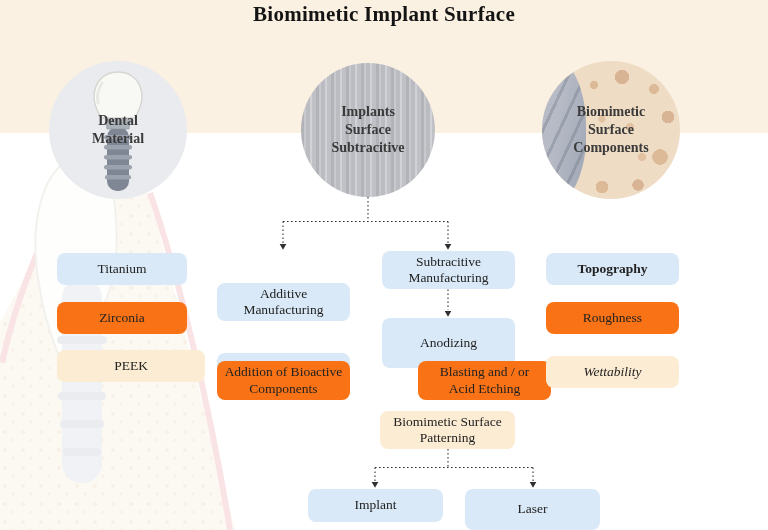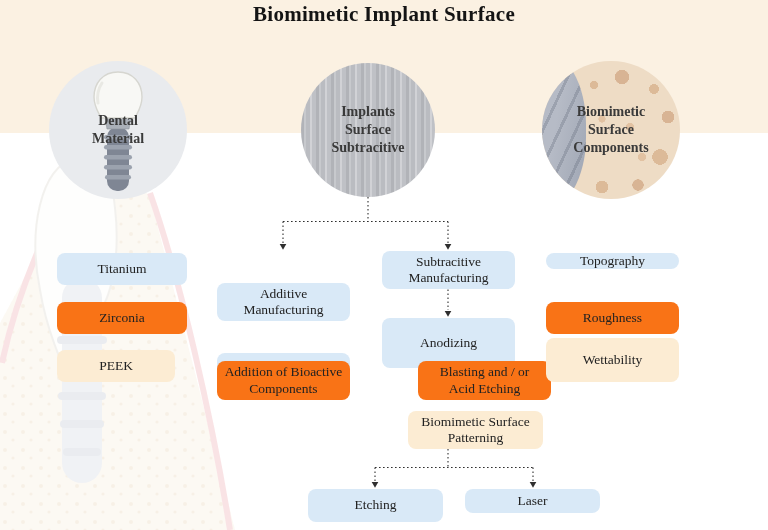--- a/index.html
+++ b/index.html
@@ -146,21 +146,21 @@
       <span>Components</span>
     </div>
   </div>
 
   <div class="node blue" style="left:57px;top:253px;width:130px;height:32px;">
     <span>Titanium</span>
   </div>
   <div class="node pink" style="left:57px;top:302px;width:130px;height:32px;">
     <span>Zirconia</span>
   </div>
-  <div class="node orange" style="left:57px;top:350px;width:118px;height:32px;">
+  <div class="node orange" style="left:57px;top:350px;width:148px;height:32px;">
     <span>PEEK</span>
   </div>
 
   <div class="node blue" style="left:217px;top:251px;width:133px;height:38px;margin-top:32px;">
     <span>Additive</span>
     <span>Manufacturing</span>
   </div>
   <div class="node blue" style="left:382px;top:251px;width:133px;height:38px;">
     <span>Subtracitive</span>
     <span>Manufacturing</span>
@@ -172,34 +172,34 @@
     <span>Anodizing</span>
   </div>
   <div class="node pink" style="left:217px;top:361px;width:133px;height:39px;">
     <span>Addition of Bioactive</span>
     <span>Components</span>
   </div>
   <div class="node pink" style="left:382px;top:361px;width:133px;height:39px;margin-left:36px;">
     <span>Blasting and / or</span>
     <span>Acid Etching</span>
   </div>
-  <div class="node orange" style="left:380px;top:411px;width:135px;height:38px;margin-left:28px;">
+  <div class="node orange" style="left:380px;top:411px;width:135px;height:38px;">
     <span>Biomimetic Surface</span>
     <span>Patterning</span>
   </div>
   <div class="node blue" style="left:308px;top:489px;width:135px;height:33px;">
-    <span>Etching</span>
-  </div>
-  <div class="node blue" style="left:465px;top:489px;width:135px;height:24px;">
+    <span>Implant</span>
+  </div>
+  <div class="node blue" style="left:465px;top:489px;width:135px;height:41px;">
     <span>Laser</span>
   </div>
 
-  <div class="node blue" style="left:546px;top:253px;width:133px;height:16px;">
+  <div class="node blue" style="left:546px;top:253px;width:133px;height:32px;font-weight:bold;">
     <span>Topography</span>
   </div>
   <div class="node pink" style="left:546px;top:302px;width:133px;height:32px;">
     <span>Roughness</span>
   </div>
-  <div class="node orange" style="left:546px;top:338px;width:133px;height:44px;">
+  <div class="node orange" style="left:546px;top:356px;width:133px;height:32px;font-style:italic;">
     <span>Wettability</span>
   </div>
 
 </div>
 
 </body></html>

